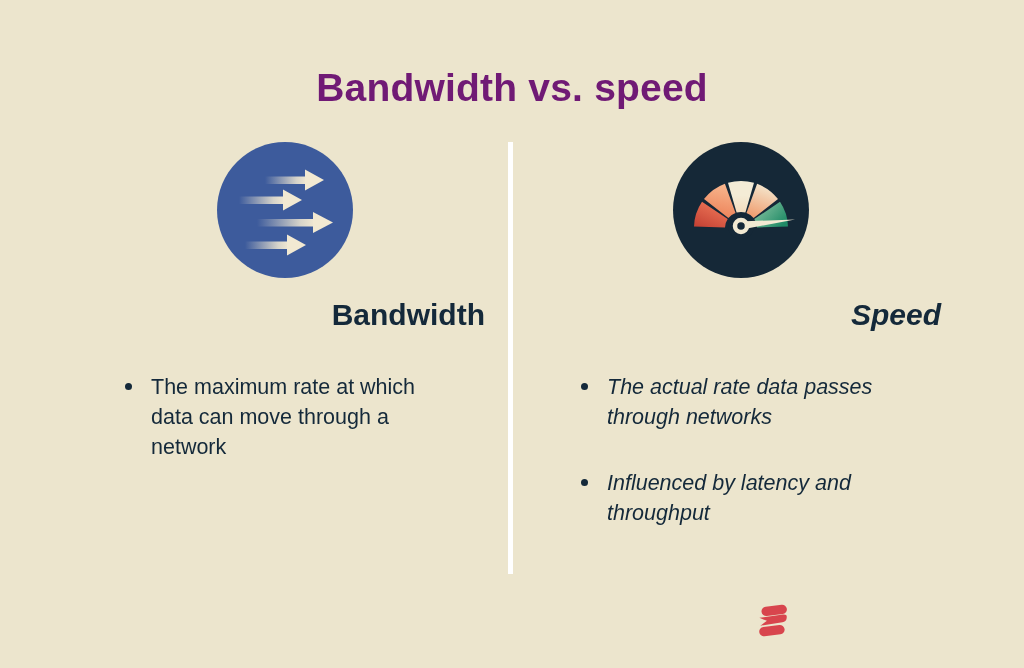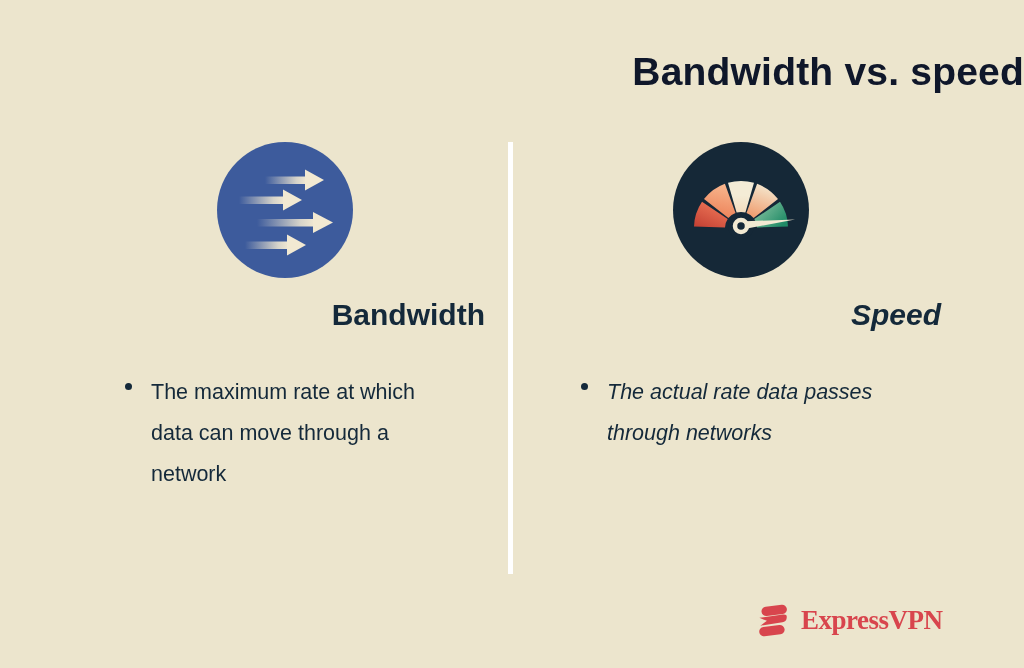--- a/index.html
+++ b/index.html
@@ -5,37 +5,37 @@
   html,body { margin:0; padding:0; }
   .canvas {
     position:relative;
     width:1024px; height:668px;
     background:#ece5cd;
     font-family:"Liberation Sans", sans-serif;
     color:#14293a;
     overflow:hidden;
   }
   .title {
-    position:absolute; top:50px; left:0; width:1024px;
-    text-align:right;
+    position:absolute; top:66px; left:0; width:1024px;
+    text-align:center;
     font-size:39px; font-weight:700; letter-spacing:0.2px;
-    color:#0f172a;
+    color:#701a75;
   }
   .column { position:absolute; top:142px; width:400px; }
   .column.left  { left:85px; }
   .column.right { left:541px;font-style:italic; }
   .circle-icon { display:block; margin:0 auto; width:136px; height:136px; }
   .heading {
     position:absolute; top:156px; left:0; width:400px;
     text-align:right; font-size:30px; font-weight:700;
   }
   .bullets {
     position:absolute; top:230px; left:66px; width:340px;
     margin:0; padding:0; list-style:none;
-    font-size:21.5px; line-height:41px;
+    font-size:21.5px; line-height:30px;
   }
   .bullets li { position:relative; margin:0 0 36px 0; }
   .bullets li:last-child { margin-bottom:0; }
   .bullets li .dot {
     position:absolute; left:-26px; top:11px;
     width:7px; height:7px; border-radius:50%;
     background:#14293a;
   }
   .bullets li .bullet-text { white-space:pre-line; display:block; }
   .divider {
@@ -130,27 +130,31 @@
       <polygon points="66,79.5 66,88 122,77.5" fill="#f2e9d2"></polygon>
       <circle cx="68" cy="84" r="6" fill="#152837" stroke="#f2e9d2" stroke-width="4.5"></circle>
     </svg>
     <div class="heading">Speed</div>
     <ul class="bullets">
       <li>
         <span class="dot"></span>
         <span class="bullet-text">The actual rate data passes
 through networks</span>
       </li>
+      <li>
+        <span class="dot"></span>
+        <span class="bullet-text">Influenced by latency and
+throughput</span>
+      </li>
     </ul>
   </div>
 
   <div class="brand">
     <svg class="brand-mark" viewBox="0 0 36 36" aria-hidden="true">
       <g fill="#d8454d" transform="rotate(-7 18 18)">
         <rect x="7" y="3" width="27" height="10" rx="5"></rect>
         <path d="M4,14 L29,13.6 Q33.6,13.6 32.8,17 L32.4,18.4 Q31.6,21.4 27.6,21.5 L4,22.3 L11.5,18.1 Z"></path>
         <rect x="2" y="24" width="27" height="10" rx="5"></rect>
       </g>
     </svg>
-    <span class="brand-name">ExpressVPN</span>
   </div>
 
 </div>
 
 </body></html>

